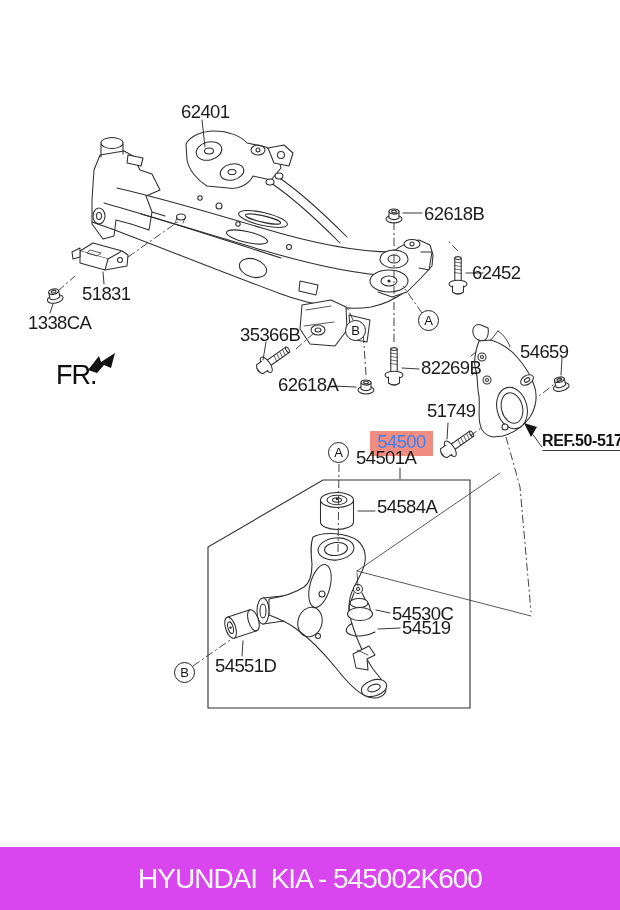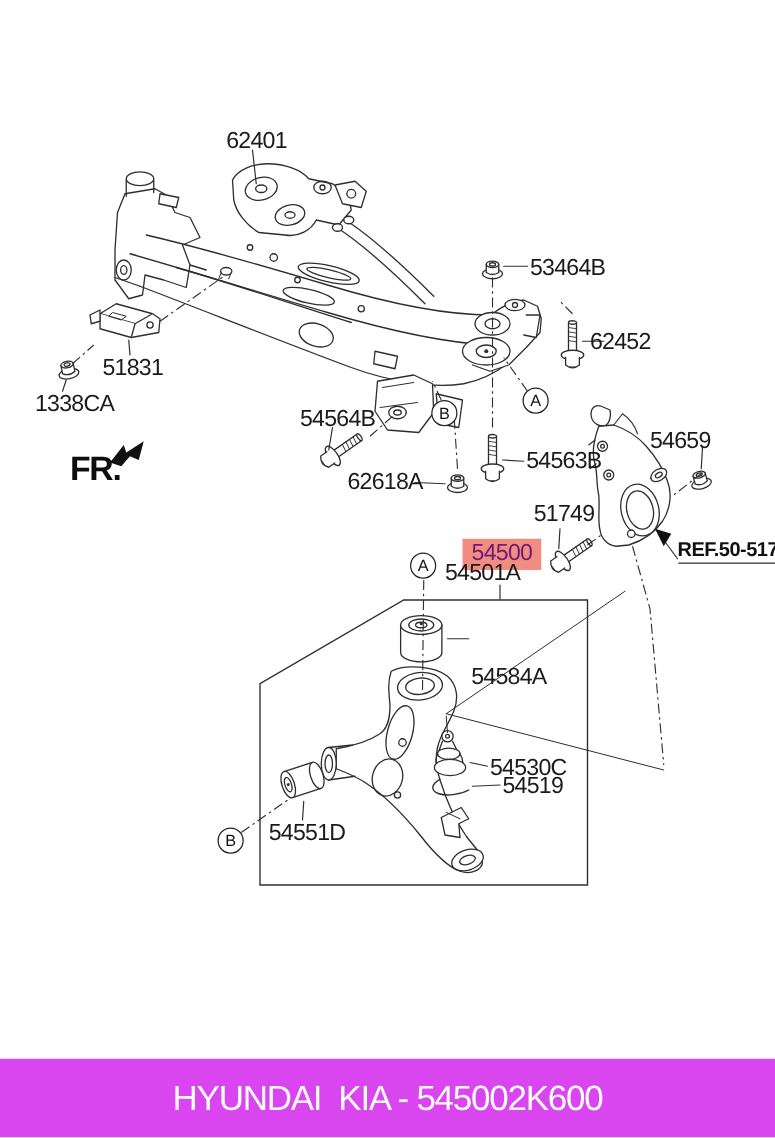--- a/index.html
+++ b/index.html
@@ -7,27 +7,27 @@
     width:620px;height:910px;position:relative;overflow:hidden;
     background:#ffffff;font-family:"Liberation Sans",sans-serif;
   }
   .stage{position:absolute;left:0;top:0;width:620px;height:742px}
   svg{position:absolute;left:0;top:0}
   .lbl{
     position:absolute;font-size:18.5px;line-height:1;letter-spacing:-0.6px;
     color:#1b1b1b;white-space:pre;
   }
   .hl-box{position:absolute;left:370px;top:431px;width:63px;height:25px;background:#f08d80}
-  .hl-part{position:absolute;left:370px;top:433px;width:63px;text-align:center;color:#701a75}
+  .hl-part{position:absolute;left:370px;top:433px;width:63px;text-align:center;color:#3b82f6}
   .callout{
     position:absolute;width:21px;height:21px;border:1.6px solid #222;border-radius:50%;
     background:#fff;display:flex;align-items:center;justify-content:center;
     font-size:13px;line-height:1;color:#111;box-sizing:border-box;
   }
-  .fr-label{position:absolute;left:56px;top:360px;font-size:27px;font-weight:bold;letter-spacing:-1px;color:#0e0e0e}
+  .fr-label{position:absolute;left:56px;top:360px;font-size:27px;font-weight:normal;letter-spacing:-1px;color:#0e0e0e}
   .ref-label{position:absolute;left:542px;top:432px;font-size:16px;font-weight:bold;letter-spacing:-0.4px;color:#111;white-space:pre}
   .footer{
     position:absolute;left:0;top:847px;width:620px;height:63px;background:#d946ef;
     display:flex;align-items:center;justify-content:center;gap:36px;
   }
   .footer span{color:#fafafa;font-size:28px;letter-spacing:-1px;white-space:pre}
 </style>
 </head>
 <body>
 
@@ -249,32 +249,32 @@
     </g>
 
     <path d="M524,423 L537,427 L531,437 Z" fill="#111" stroke="none"></path>
 
     <path d="M88,370 L99,356 L101,362 L115,353 L111,368 L104,365 L97,373 Z" fill="#111" stroke="none"></path>
   </svg>
 
   <div class="hl-box"></div>
 
   <div class="lbl" style="left:181px;top:103px">62401</div>
-  <div class="lbl" style="left:424px;top:205px">53464B</div>
+  <div class="lbl" style="left:424px;top:205px">62618B</div>
   <div class="lbl" style="left:472px;top:264px">62452</div>
   <div class="lbl" style="left:82px;top:285px">51831</div>
   <div class="lbl" style="left:28px;top:314px">1338CA</div>
-  <div class="lbl" style="left:240px;top:326px">54564B</div>
+  <div class="lbl" style="left:240px;top:326px">35366B</div>
   <div class="lbl" style="left:278px;top:376px">62618A</div>
-  <div class="lbl" style="left:421px;top:359px">54563B</div>
+  <div class="lbl" style="left:421px;top:359px">82269B</div>
   <div class="lbl" style="left:520px;top:343px">54659</div>
   <div class="lbl" style="left:427px;top:402px">51749</div>
   <div class="lbl hl-part">54500</div>
   <div class="lbl" style="left:356px;top:449px">54501A</div>
-  <div class="lbl" style="left:377px;top:532px">54584A</div>
+  <div class="lbl" style="left:377px;top:498px">54584A</div>
   <div class="lbl" style="left:392px;top:605px">54530C</div>
   <div class="lbl" style="left:402px;top:619px">54519</div>
   <div class="lbl" style="left:215px;top:657px">54551D</div>
 
   <div class="ref-label">REF.50-517</div>
   <div class="fr-label">FR.</div>
 
   <div class="callout" style="left:418px;top:310px">A</div>
   <div class="callout" style="left:345px;top:320px">B</div>
   <div class="callout" style="left:328px;top:442px">A</div>

